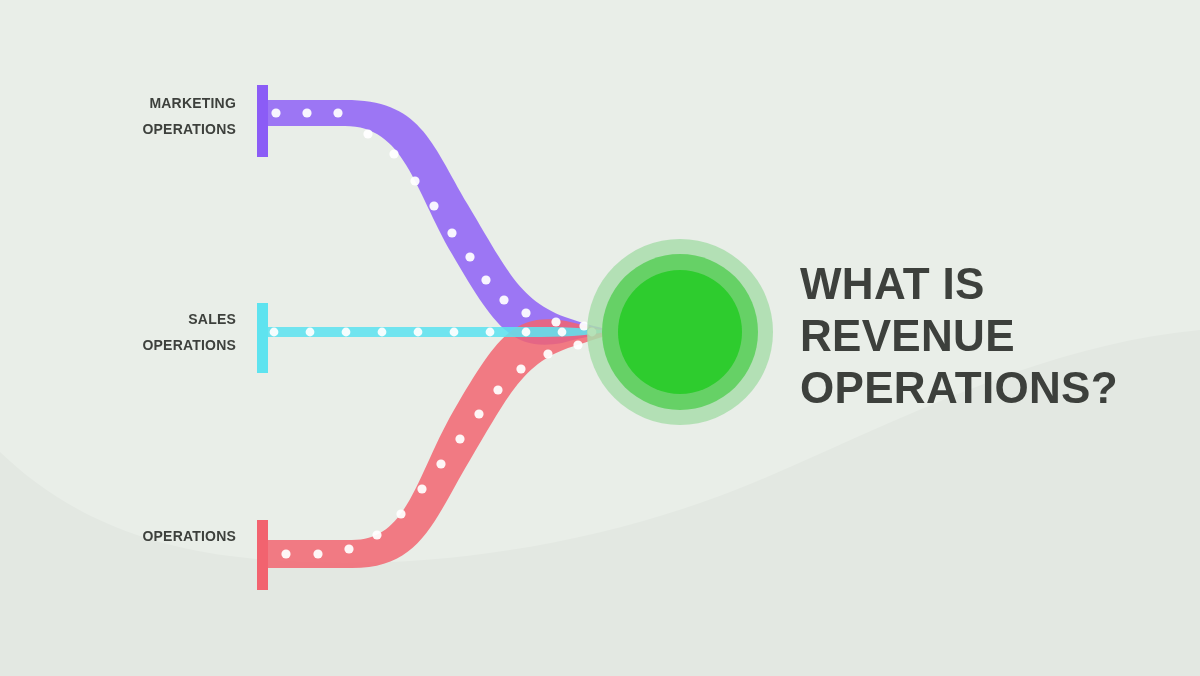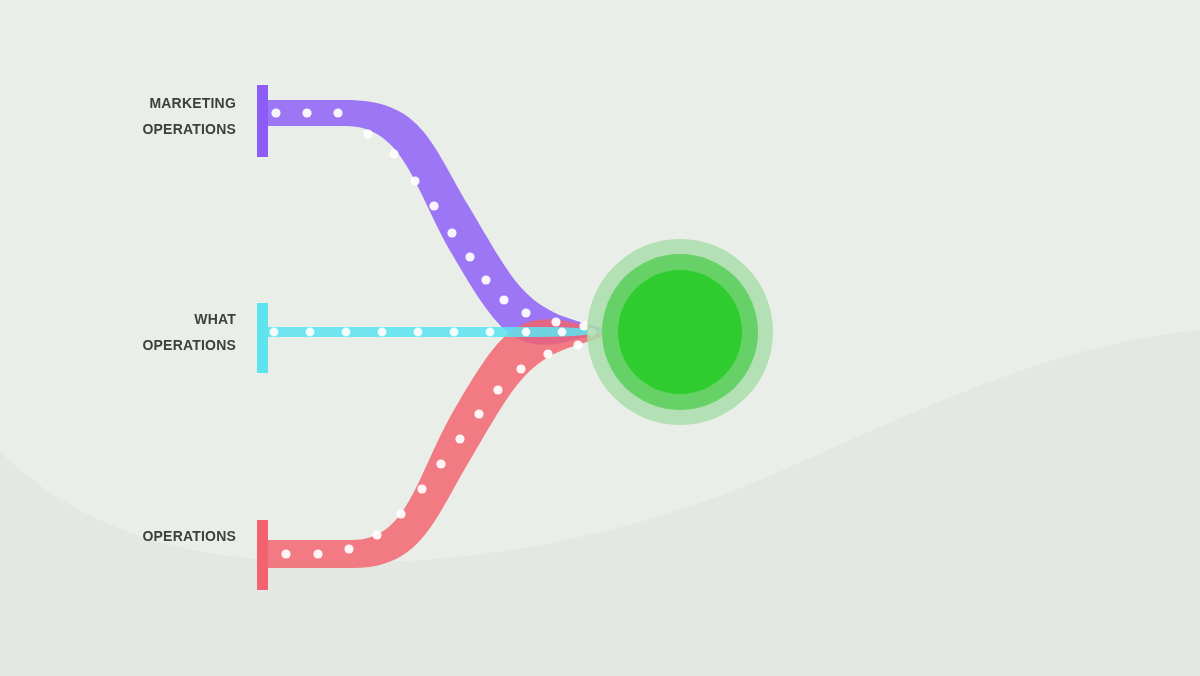--- a/index.html
+++ b/index.html
@@ -164,22 +164,27 @@
       <circle cx="680" cy="332" r="62" fill="#2ecc2e"></circle>
     </g>
   </svg>
 
   <div class="channel-label" id="label-marketing">
     <span class="line">MARKETING</span>
     <span class="line">OPERATIONS</span>
   </div>
 
   <div class="channel-label" id="label-sales">
-    <span class="line">WHAT</span>
+    <span class="line">SALES</span>
     <span class="line">OPERATIONS</span>
   </div>
 
   <div class="channel-label" id="label-service">
     <span class="line">OPERATIONS</span>
   </div>
 
+  <div id="headline">
+    <span class="line">WHAT IS</span>
+    <span class="line">REVENUE</span>
+    <span class="line">OPERATIONS?</span>
+  </div>
 
 </div>
 
 </body></html>

